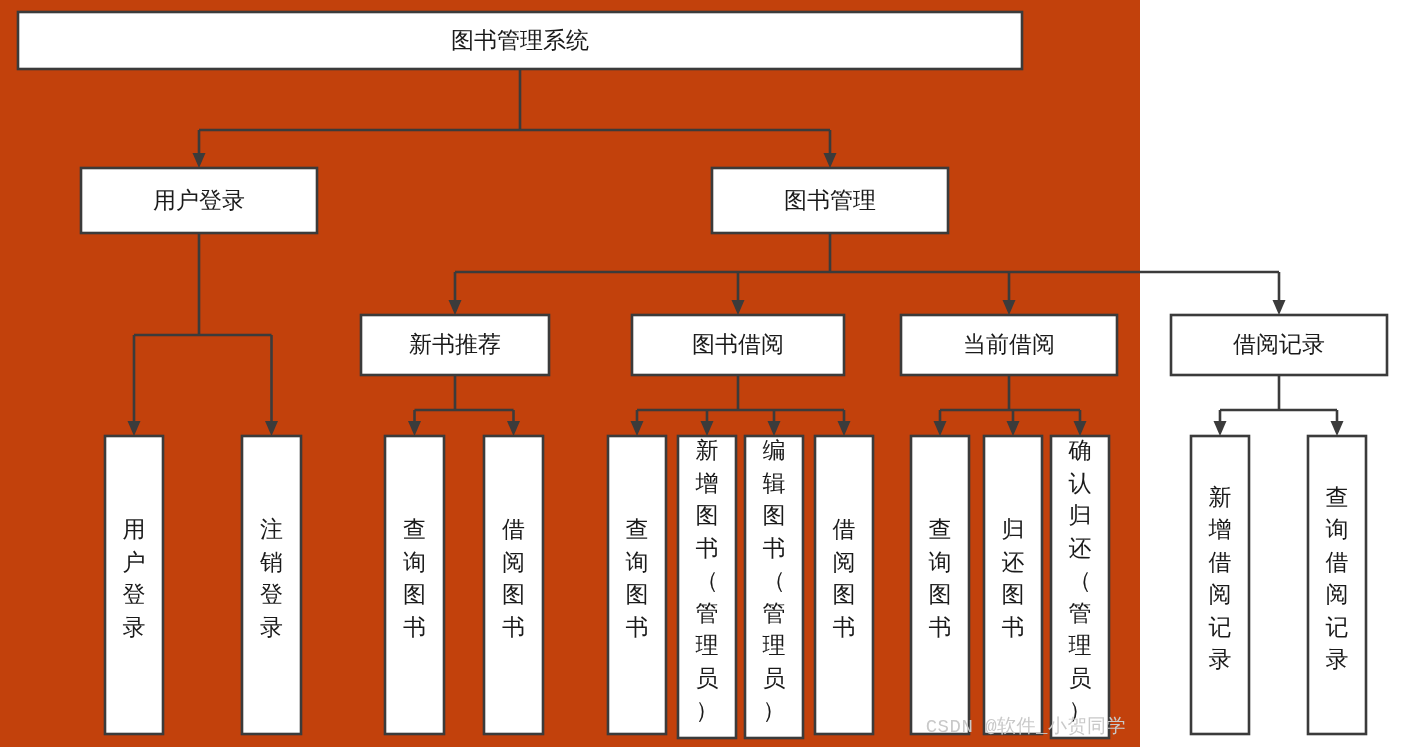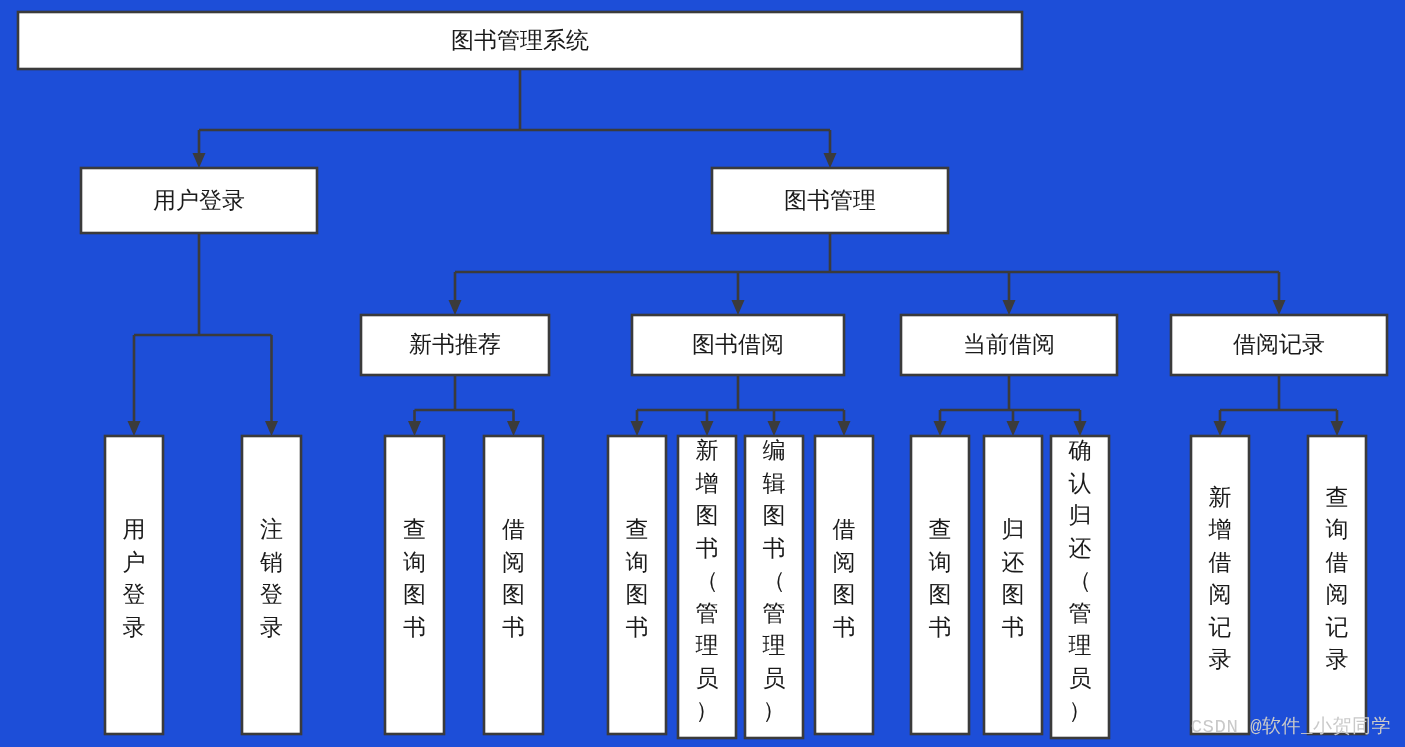--- a/index.html
+++ b/index.html
@@ -8,23 +8,23 @@
     background: #ffffff;
   }
   body {
     width: 1405px;
     height: 747px;
     font-family: "Liberation Sans", "DejaVu Sans", sans-serif;
     overflow: hidden;
   }
   #diagram-root {
     position: relative;
-    width: 1405px;
+    width: 1140px;
     height: 747px;
-    background: #1d4ed8;
+    background: #c2410c;
   }
   svg.diagram-canvas {
     position: absolute;
     left: 0;
     top: 0;
     width: 1405px;
     height: 747px;
     display: block;
   }
   .node-box {

